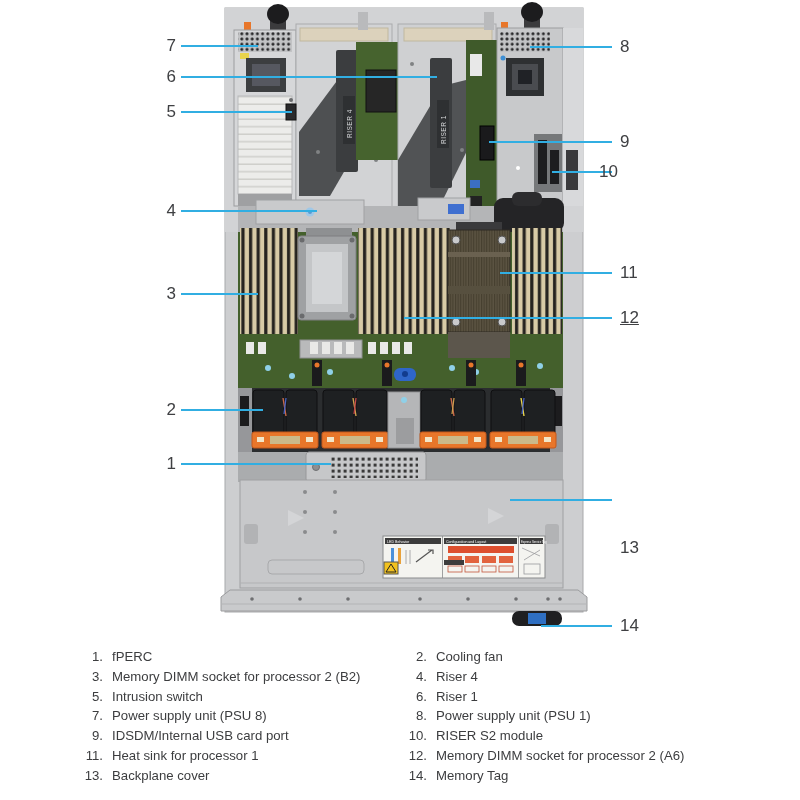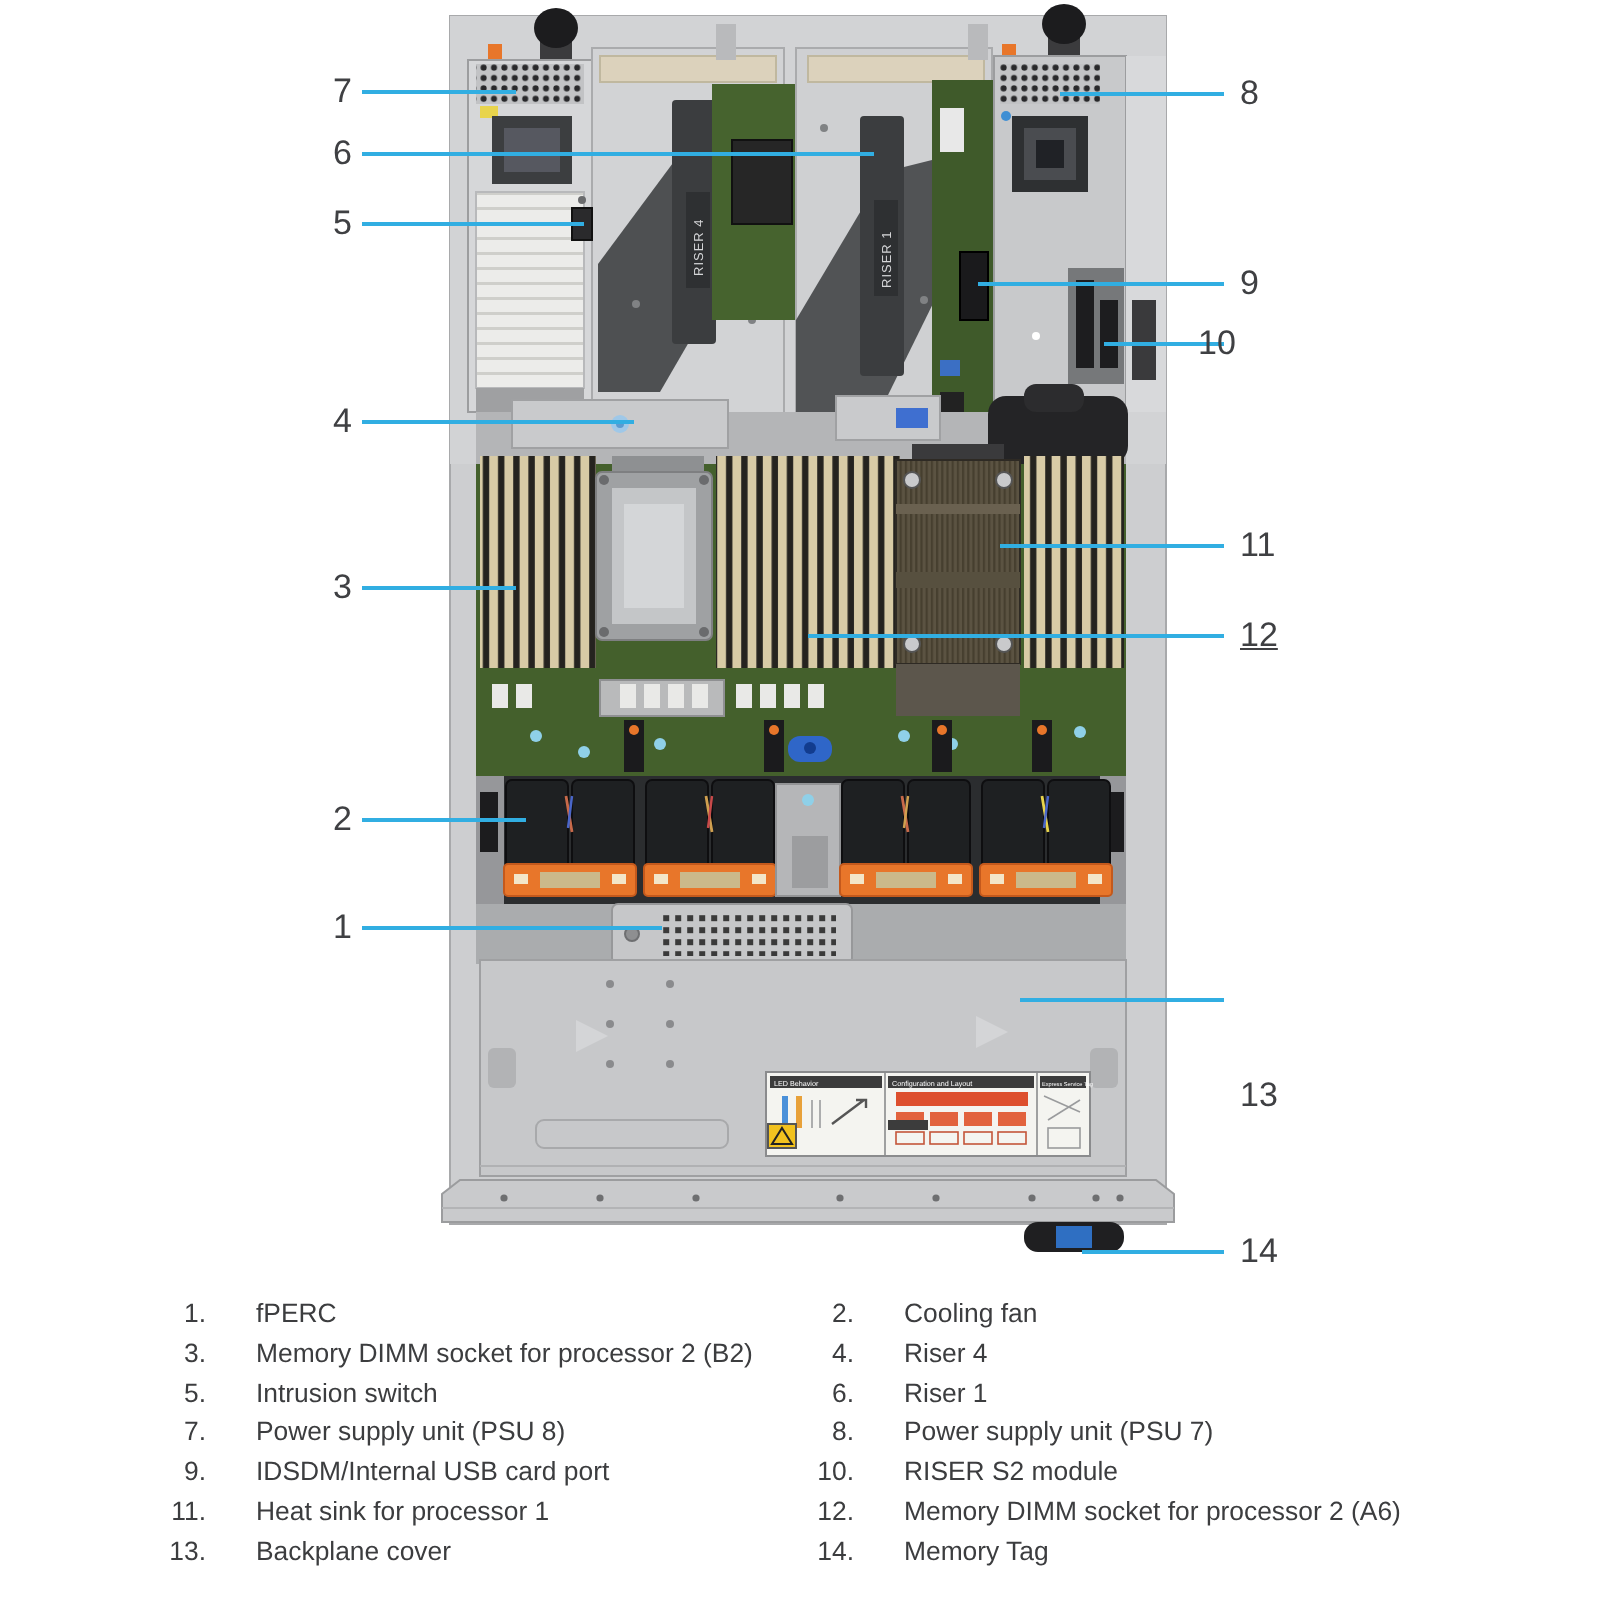--- a/index.html
+++ b/index.html
@@ -10,21 +10,21 @@
   .leader{position:absolute;height:2px;background:#31aee2;}
   .co-num{position:absolute;font-size:17px;line-height:22px;color:#3f4043;}
   .co-num.l{width:30px;text-align:right;}
   .co-num.r{text-align:left;}
   .legend{position:absolute;top:649px;left:0;width:800px;font-size:13.2px;color:#3c3d3f;}
   .col{position:absolute;top:0;}
   .col.left{left:80px;width:330px;}
   .col.right{left:404px;width:396px;}
   .lrow{display:flex;align-items:flex-start;height:19.8px;}
   .lnum{width:23px;text-align:right;flex:none;}
-  .llbl{margin-left:25px;white-space:nowrap;}
+  .llbl{margin-left:9px;white-space:nowrap;}
 </style>
 </head>
 <body>
 
 <div class="page">
 
   <div class="figure">
     <svg width="800" height="645" viewBox="0 0 800 645">
       <defs>
         <pattern id="vent" width="5.2" height="5.2" patternUnits="userSpaceOnUse">
@@ -405,21 +405,21 @@
       <div class="lrow">
           <span class="lnum">4.</span>
           <span class="llbl">Riser 4</span>
         </div>
       <div class="lrow">
           <span class="lnum">6.</span>
           <span class="llbl">Riser 1</span>
         </div>
       <div class="lrow">
           <span class="lnum">8.</span>
-          <span class="llbl">Power supply unit (PSU 7)</span>
+          <span class="llbl">Power supply unit (PSU 1)</span>
         </div>
       <div class="lrow">
           <span class="lnum">10.</span>
           <span class="llbl">RISER S2 module</span>
         </div>
       <div class="lrow">
           <span class="lnum">12.</span>
           <span class="llbl">Memory DIMM socket for processor 2 (A6)</span>
         </div>
       <div class="lrow">

